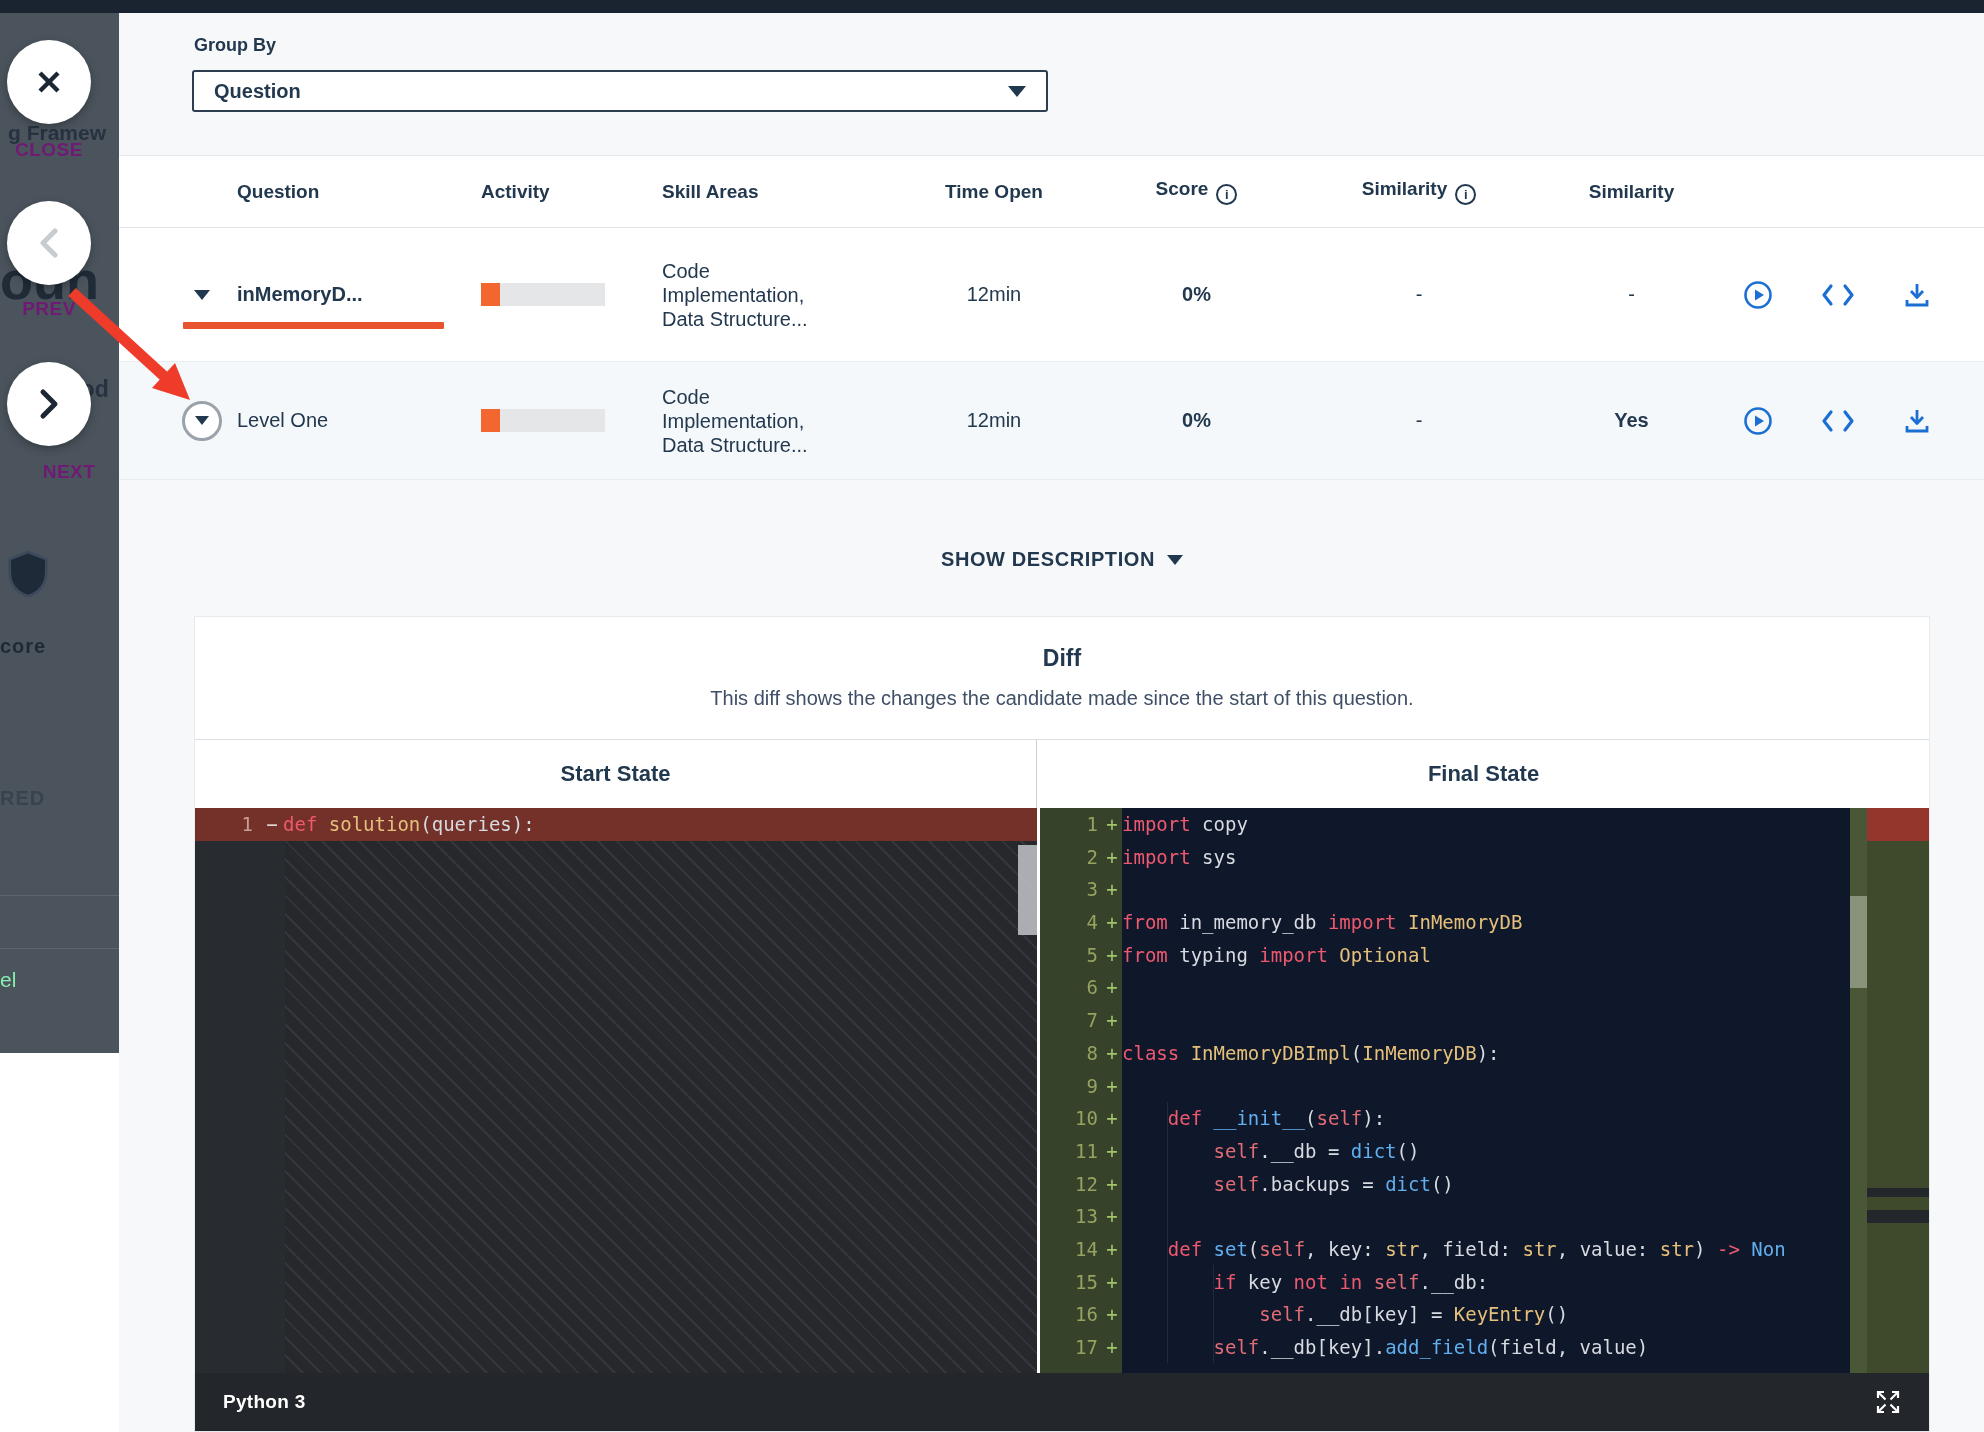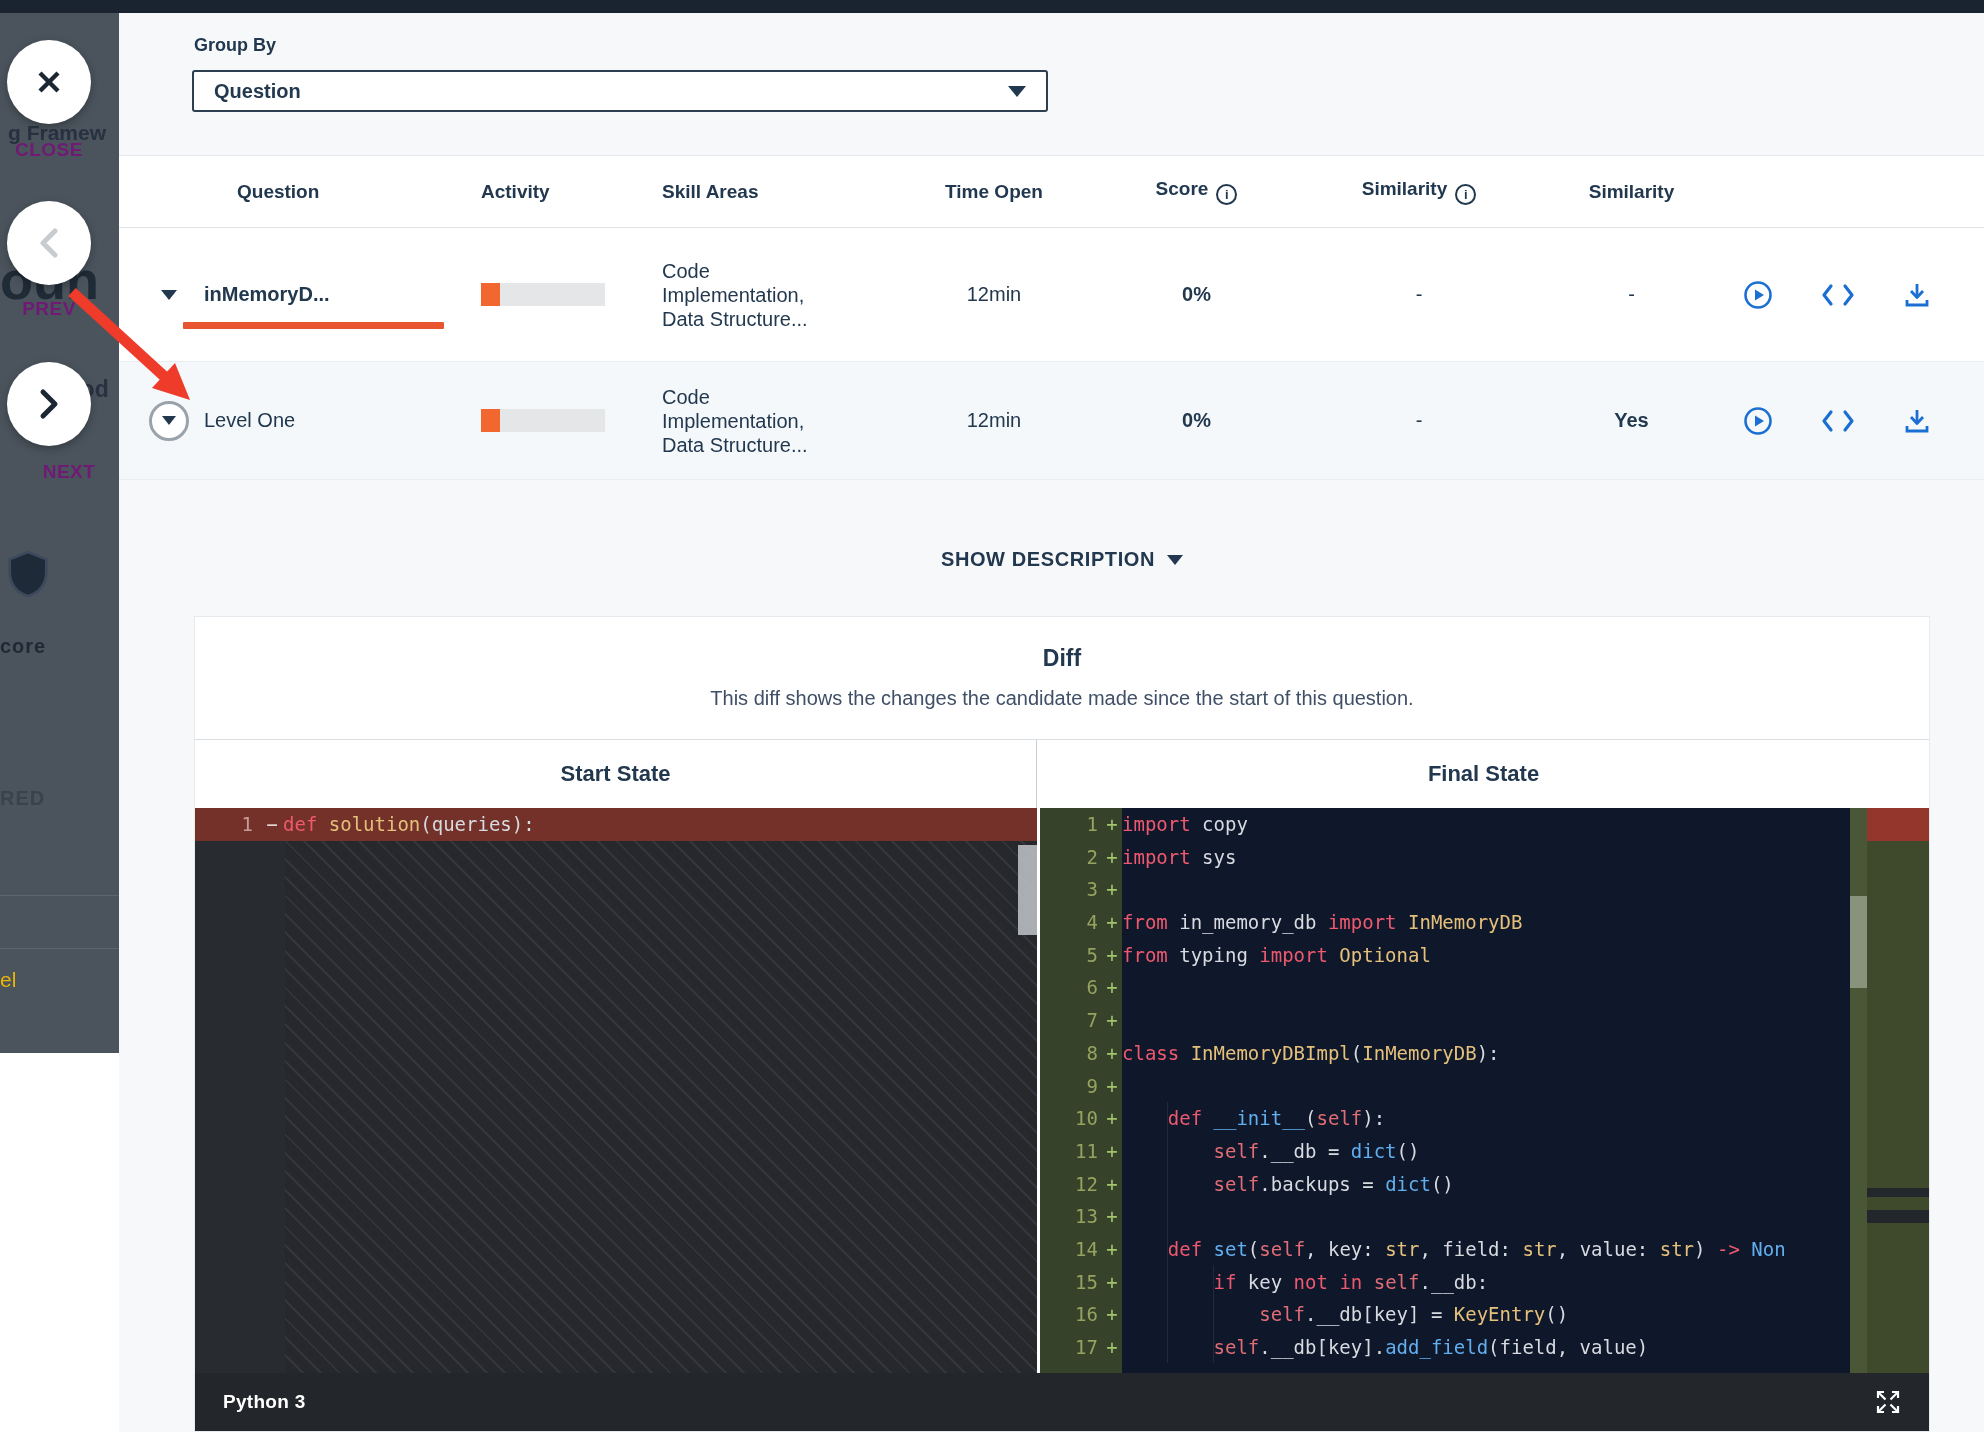--- a/index.html
+++ b/index.html
@@ -9,21 +9,21 @@
   .topbar{position:absolute;left:0;top:0;width:100%;height:13px;background:#1a2430;z-index:60;}
 
   
   .backdrop{position:absolute;left:0;top:13px;width:119px;height:1040px;background:#4b545d;overflow:hidden;z-index:10;}
   .frag{position:absolute;font-weight:bold;white-space:nowrap;color:#273140;}
   .frag.f1{left:8px;top:108px;font-size:21px;}
   .frag.f2{left:0;top:236px;font-size:54px;color:#202b38;}
   .frag.f3{left:64px;top:363px;font-size:23px;}
   .frag.f4{left:0;top:622px;font-size:20px;letter-spacing:1px;color:#1f2935;}
   .frag.f5{left:0;top:774px;font-size:20px;letter-spacing:1px;color:#39434e;}
-  .frag.f6{left:0;top:955px;font-size:21px;font-weight:normal;color:#eab308;}
+  .frag.f6{left:0;top:955px;font-size:21px;font-weight:normal;color:#86efac;}
   .frag.f7{left:0;top:1091px;font-size:21px;font-weight:normal;color:#323c46;}
   .frag.f8{left:0;top:1223px;font-size:21px;font-weight:normal;color:#323c46;}
   .bd-line{position:absolute;left:0;width:100%;height:1px;background:#5d666f;}
   .bd-shield{position:absolute;left:6px;top:537px;}
 
   
   .nav{position:absolute;left:0;top:0;width:120px;height:100%;z-index:40;}
   .navbtn{position:absolute;left:7px;width:84px;height:84px;border-radius:50%;background:#fff;display:flex;align-items:center;justify-content:center;box-shadow:0 3px 10px rgba(0,0,0,.3);cursor:pointer;}
   .navlabel{position:absolute;left:0;width:98px;text-align:center;color:#701a75;font-weight:bold;font-size:19px;letter-spacing:.5px;}
   .btn-close{top:40px;} .lbl-close{top:139px;}
@@ -43,21 +43,21 @@
   .thead{position:absolute;left:0;top:143px;width:100%;height:72px;border-bottom:1px solid #dfe4e8;font-size:19px;font-weight:bold;}
   .thead .h-q{padding-left:118px;}
   .thead .h-act{padding-left:12px;}
   .thead .h-skill{padding-left:23px;}
   .h-center{text-align:center;}
   .info{display:inline-flex;width:21px;height:21px;border:2px solid #22384f;border-radius:50%;font-size:13px;font-weight:bold;align-items:center;justify-content:center;margin-left:8px;vertical-align:-4px;cursor:pointer;}
 
   .trow{position:absolute;left:0;width:100%;border-bottom:1px solid #eaedf0;cursor:pointer;}
   .row1{top:215px;height:134px;background:#fff;}
   .row2{top:349px;height:118px;background:#f5f8fa;}
-  .cell-q{display:flex;align-items:center;padding-left:27px;}
+  .cell-q{display:flex;align-items:center;padding-left:60px;}
   .chev-slot{width:46px;display:flex;justify-content:center;align-items:center;}
   .chev{width:0;height:0;border-left:8px solid transparent;border-right:8px solid transparent;border-top:10px solid #22384f;}
   .chev-circle{width:40px;height:40px;border:3px solid #9aa2ab;border-radius:50%;background:#fff;display:flex;align-items:center;justify-content:center;}
   .chev-circle .chev{border-top-width:9px;border-left-width:7px;border-right-width:7px;}
   .qtext{margin-left:12px;font-size:20px;}
   .row1 .qtext{font-weight:bold;}
   .row2 .qtext{font-weight:500;}
   .cell-act{padding-left:12px;}
   .abar{width:124px;height:23px;background:#e4e6e8;}
   .afill{height:100%;background:#f2662f;}

